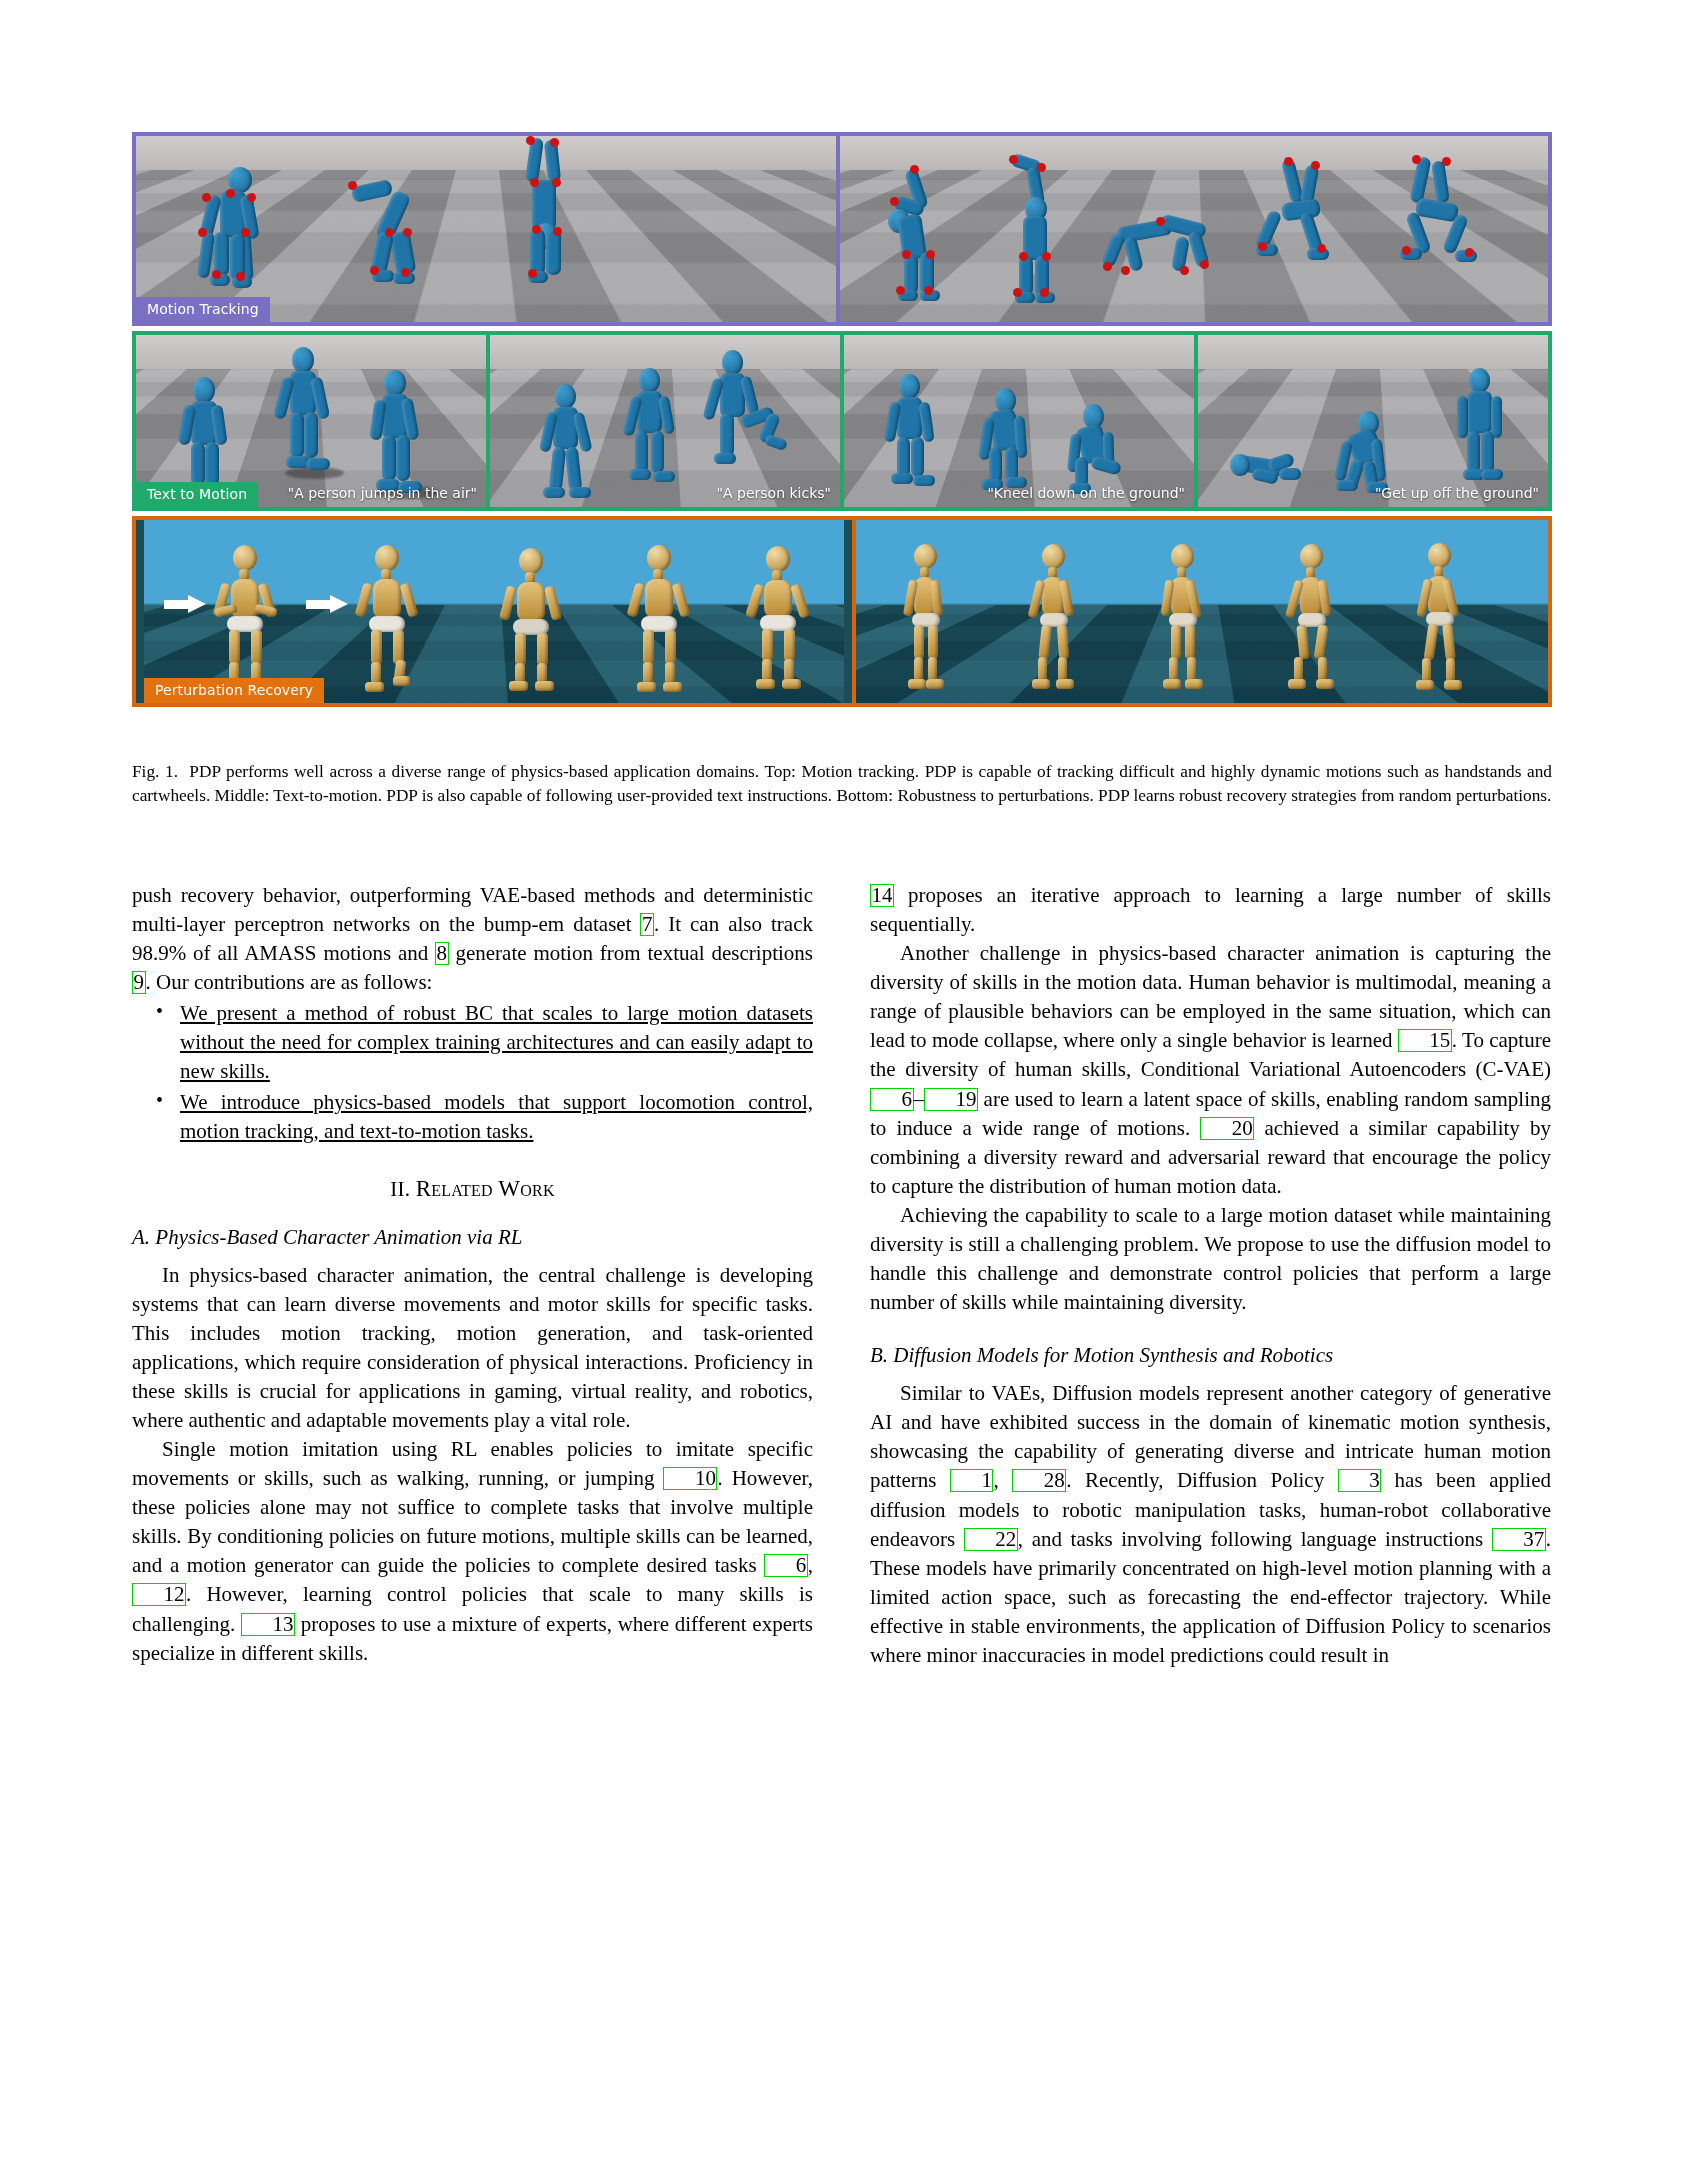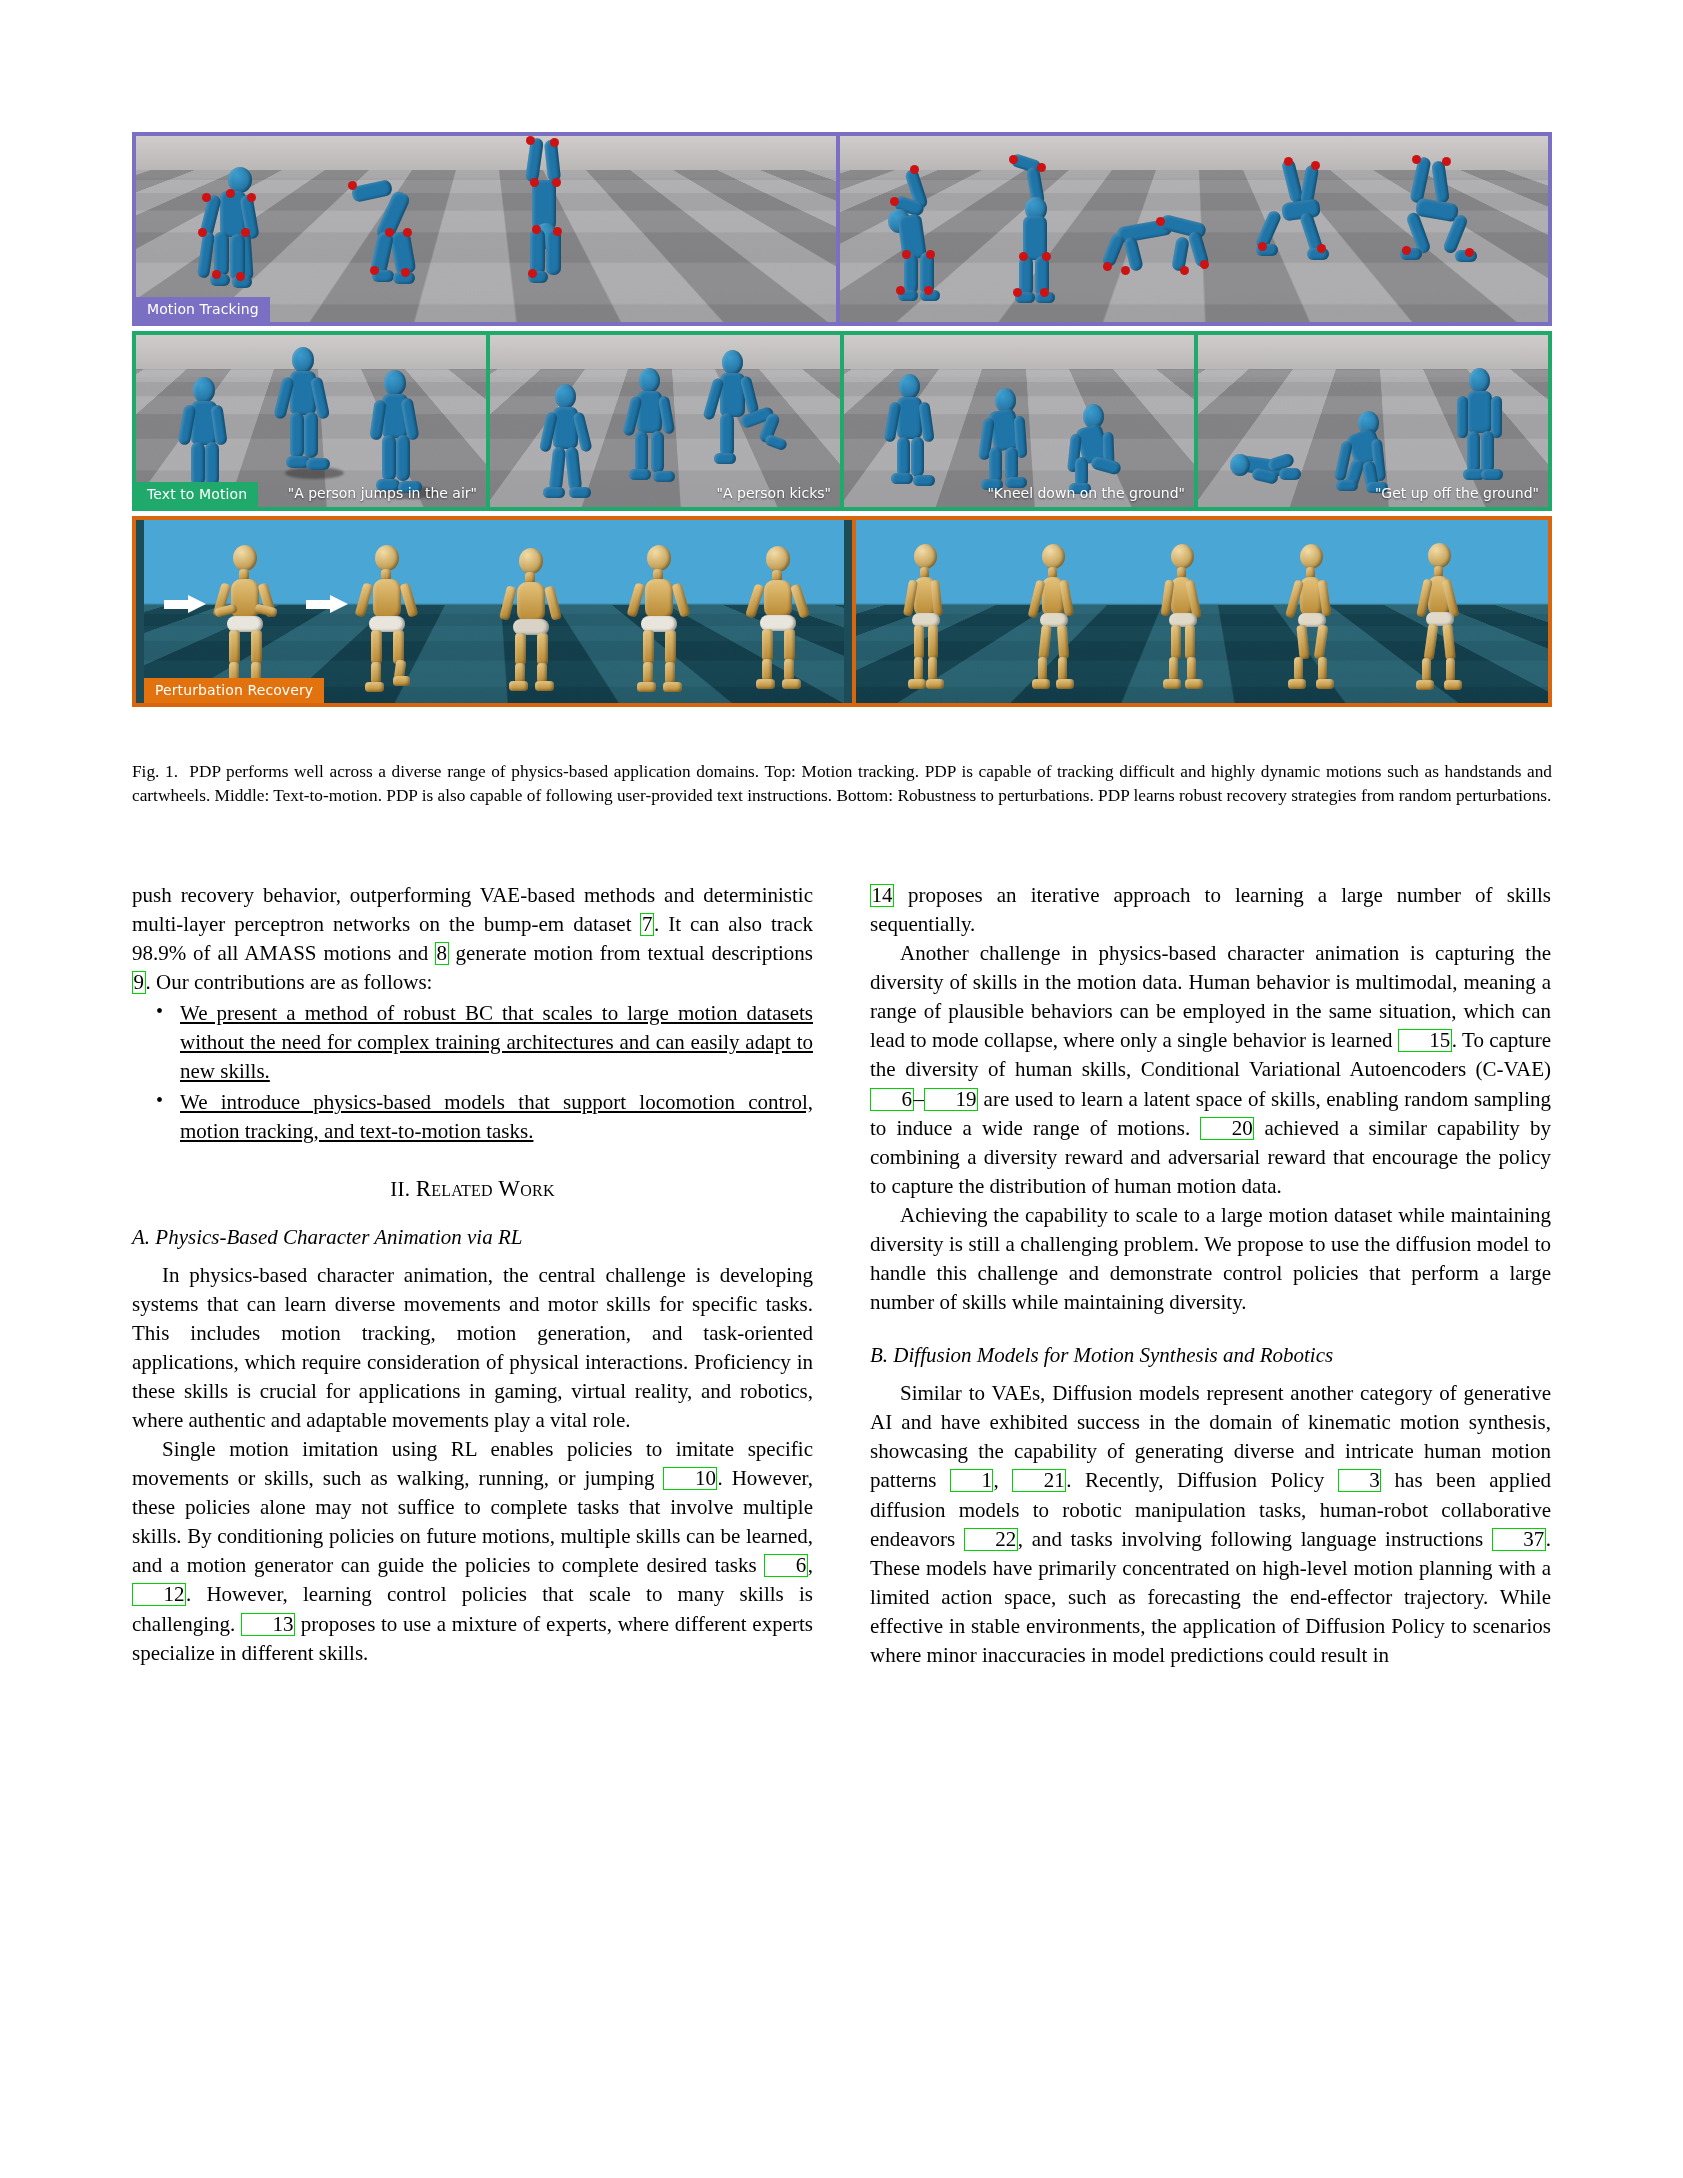--- a/index.html
+++ b/index.html
@@ -835,21 +835,21 @@
         distribution of human motion data.</p>
 
       <p>Achieving the capability to scale to a large motion dataset while maintaining diversity is still a challenging problem. We propose to use the diffusion model to handle this challenge and demonstrate control policies that perform a large number of skills while maintaining diversity.</p>
 
       <h3 class="subsec spaced">B.  Diffusion Models for Motion Synthesis and Robotics</h3>
 
       <p>Similar to VAEs, Diffusion models represent
         another category of generative AI and have exhibited success in the domain of kinematic
         motion synthesis, showcasing the capability of generating diverse and intricate human motion
         patterns <span class="cite">1</span>,
-        <span class="cite">21</span>. Recently, Diffusion Policy
+        <span class="cite">28</span>. Recently, Diffusion Policy
         <span class="cite">3</span> has been applied diffusion models to robotic
         manipulation tasks, human-robot collaborative endeavors
         <span class="cite">22</span>, and tasks involving following language
         instructions <span class="cite">37</span>. These models have primarily
         concentrated on high-level motion planning with a limited action space, such as forecasting
         the end-effector trajectory. While effective in stable environments, the application of
         Diffusion Policy to scenarios where minor inaccuracies in model predictions could result in</p>
     </div>
   </div>
 

